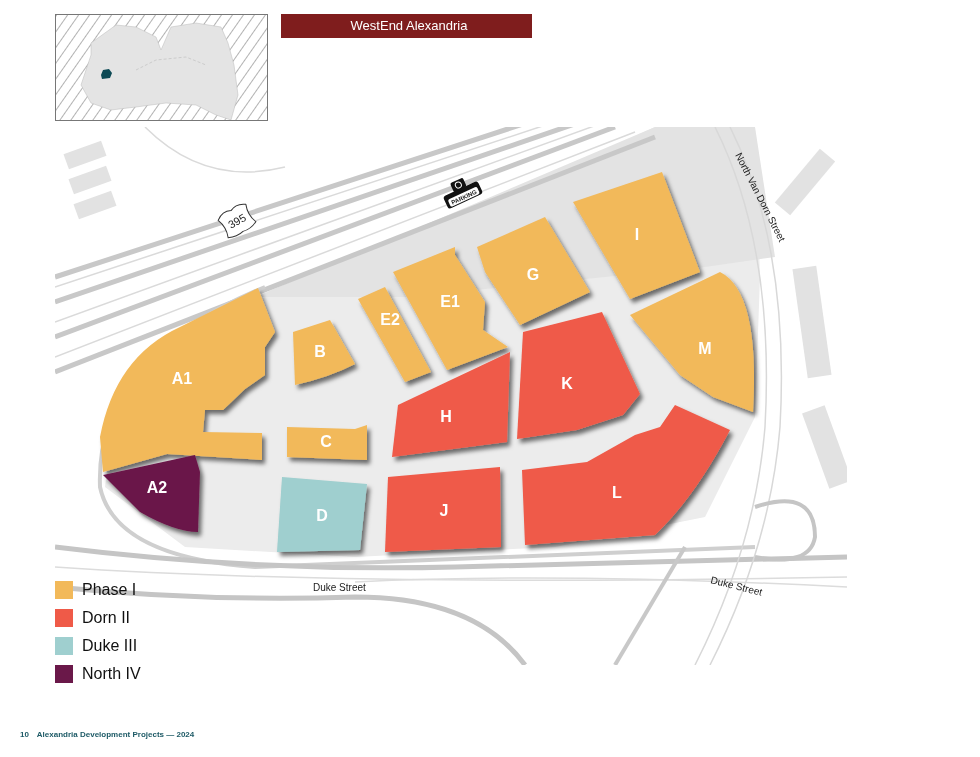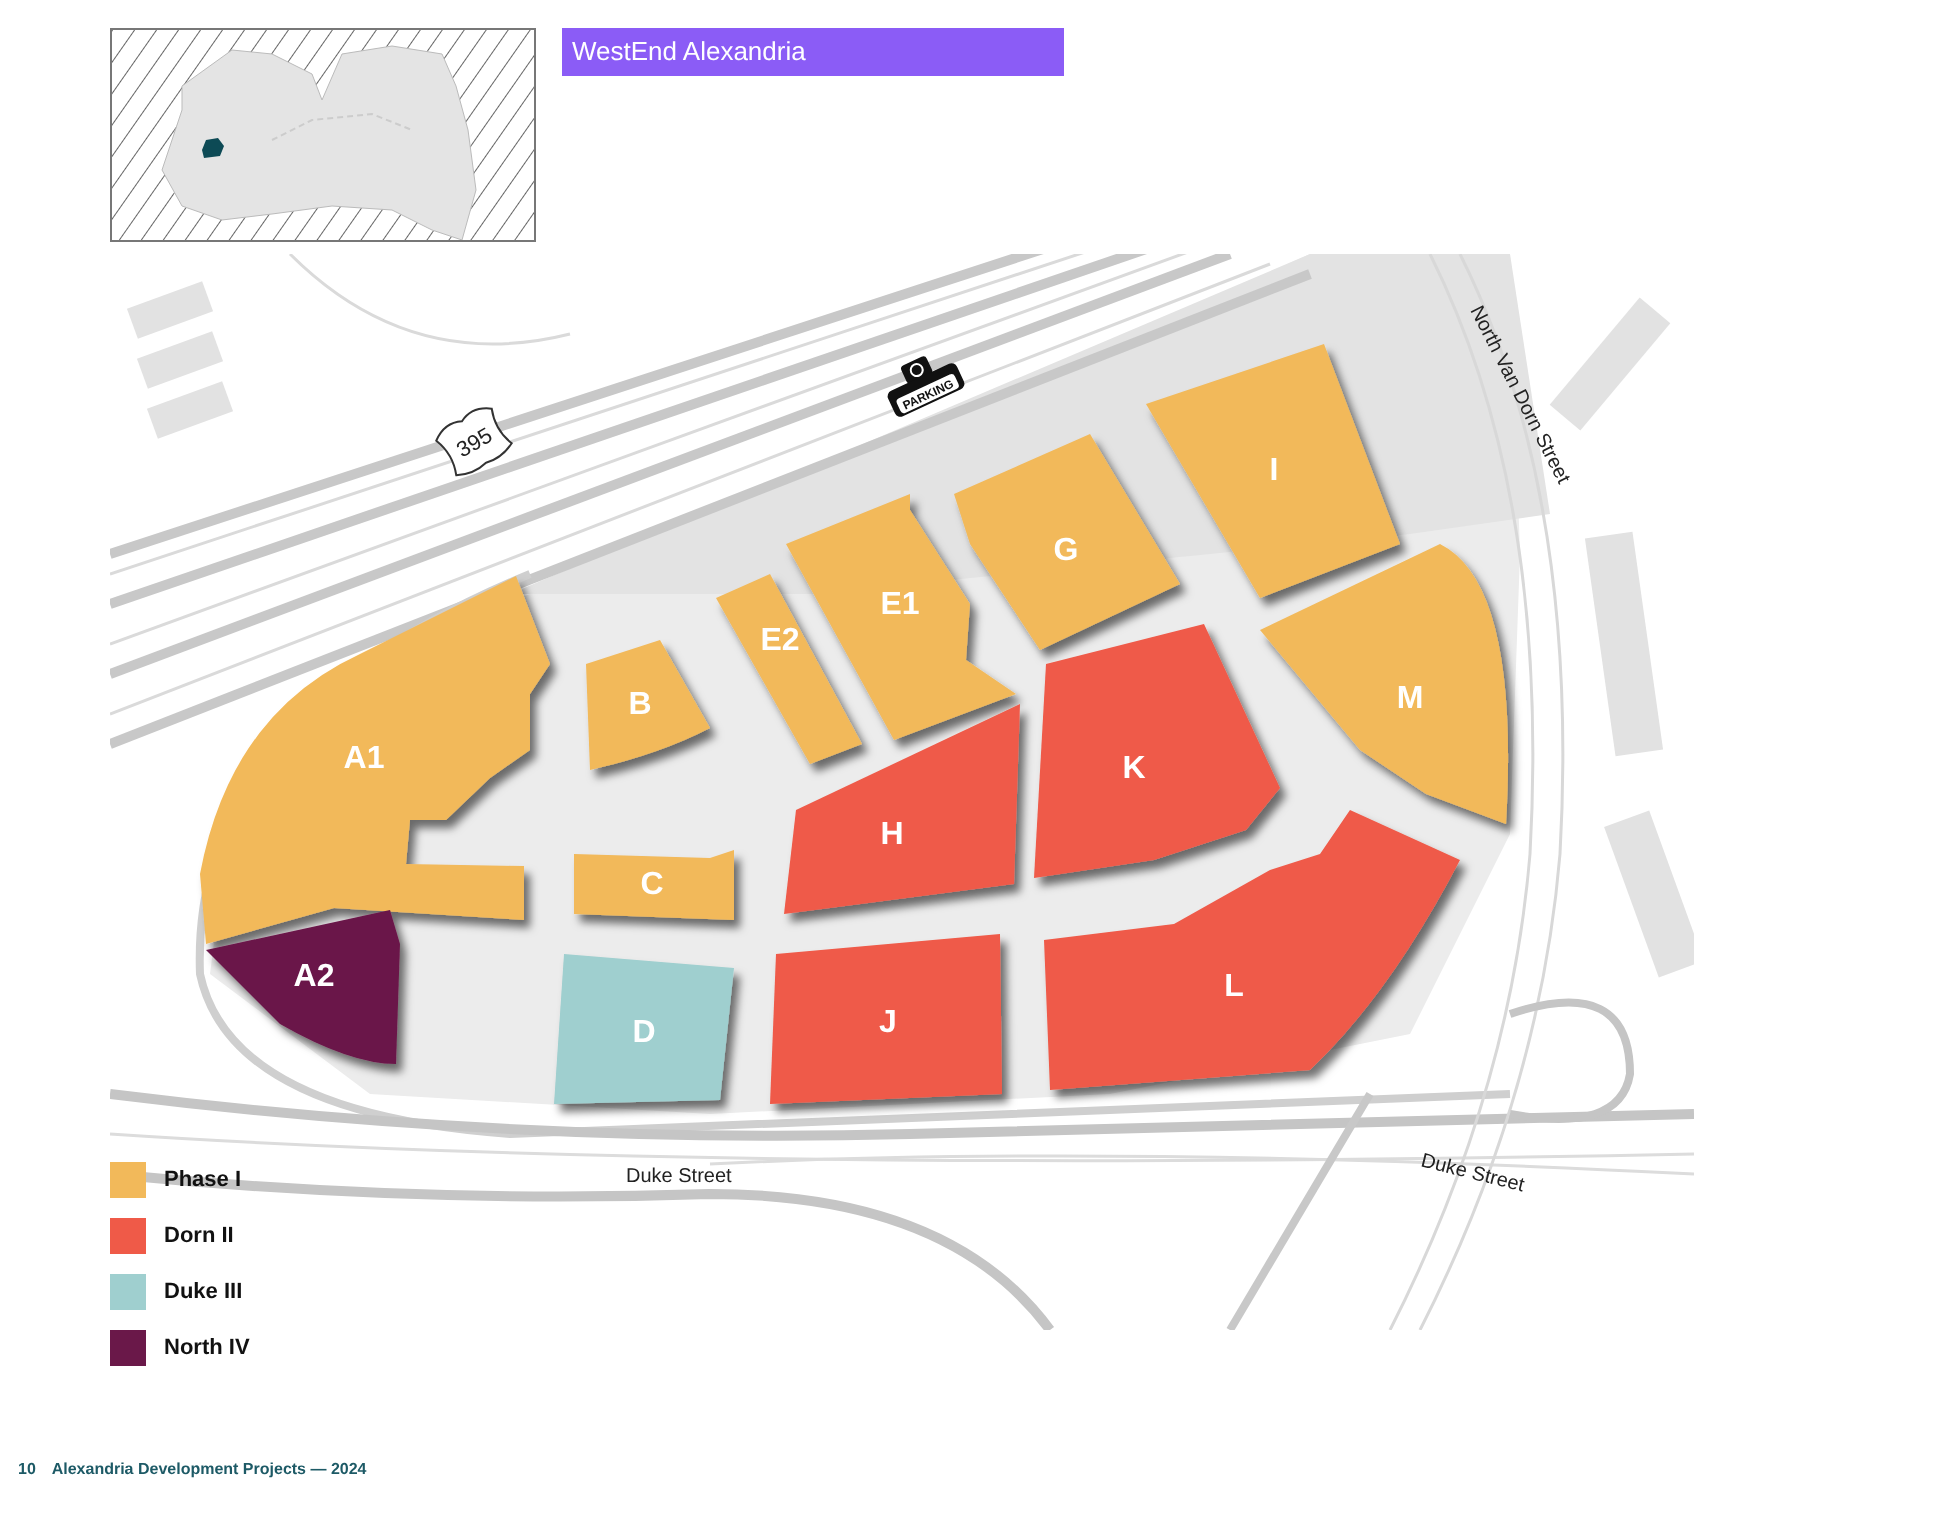--- a/index.html
+++ b/index.html
@@ -1,24 +1,24 @@
 <!DOCTYPE html>
 <html><head>
 <meta charset="utf-8">
 <style>
   html, body { margin:0; padding:0; background:#ffffff; }
   body { width:980px; height:757px; position:relative; overflow:hidden; font-family:"Liberation Sans", sans-serif; }
   .minimap { position:absolute; left:55px; top:14px; width:213px; height:107px; border:1px solid #777; box-sizing:border-box; overflow:hidden; background:#fff; }
-  .title-bar { position:absolute; left:281px; top:14px; width:251px; height:24px; background:#8b5cf6; color:#fff; font-size:13px; line-height:24px; padding-left:5px; box-sizing:border-box; }
+  .title-bar { position:absolute; left:281px; top:14px; width:251px; height:24px; background:#7f1d1d; color:#fff; font-size:13px; line-height:24px; padding-left:5px; box-sizing:border-box;text-align:center; }
   .map { position:absolute; left:55px; top:127px; width:792px; height:538px; overflow:hidden; }
   .legend { position:absolute; left:55px; top:576px; }
   .legend-item { display:flex; align-items:center; height:28px; }
   .swatch { width:18px; height:18px; margin-right:9px; }
-  .legend-label { font-size:11px; font-weight:bold; color:#111; }
-  .footer { position:absolute; left:9px; top:730px; font-size:8px; font-weight:bold; color:#1d5a66; }
+  .legend-label { font-size:16px; font-weight:normal; color:#111; }
+  .footer { position:absolute; left:20px; top:730px; font-size:8px; font-weight:bold; color:#1d5a66; }
   .footer .pg { margin-right:6px; }
   svg text { font-family:"Liberation Sans", sans-serif; }
 </style>
 </head>
 <body>
 
 <div class="minimap">
   <svg width="213" height="107" viewBox="0 0 213 107">
     <defs>
       <pattern id="hatch" width="9" height="9" patternUnits="userSpaceOnUse" patternTransform="rotate(35)">

